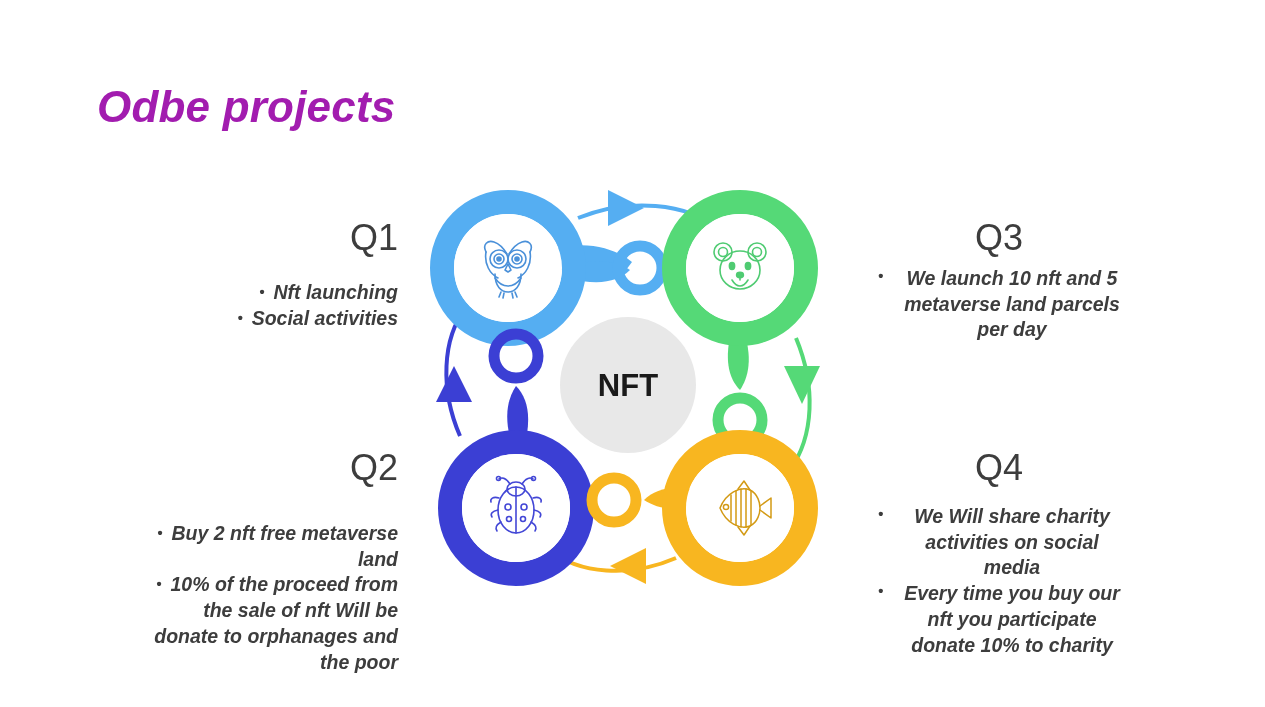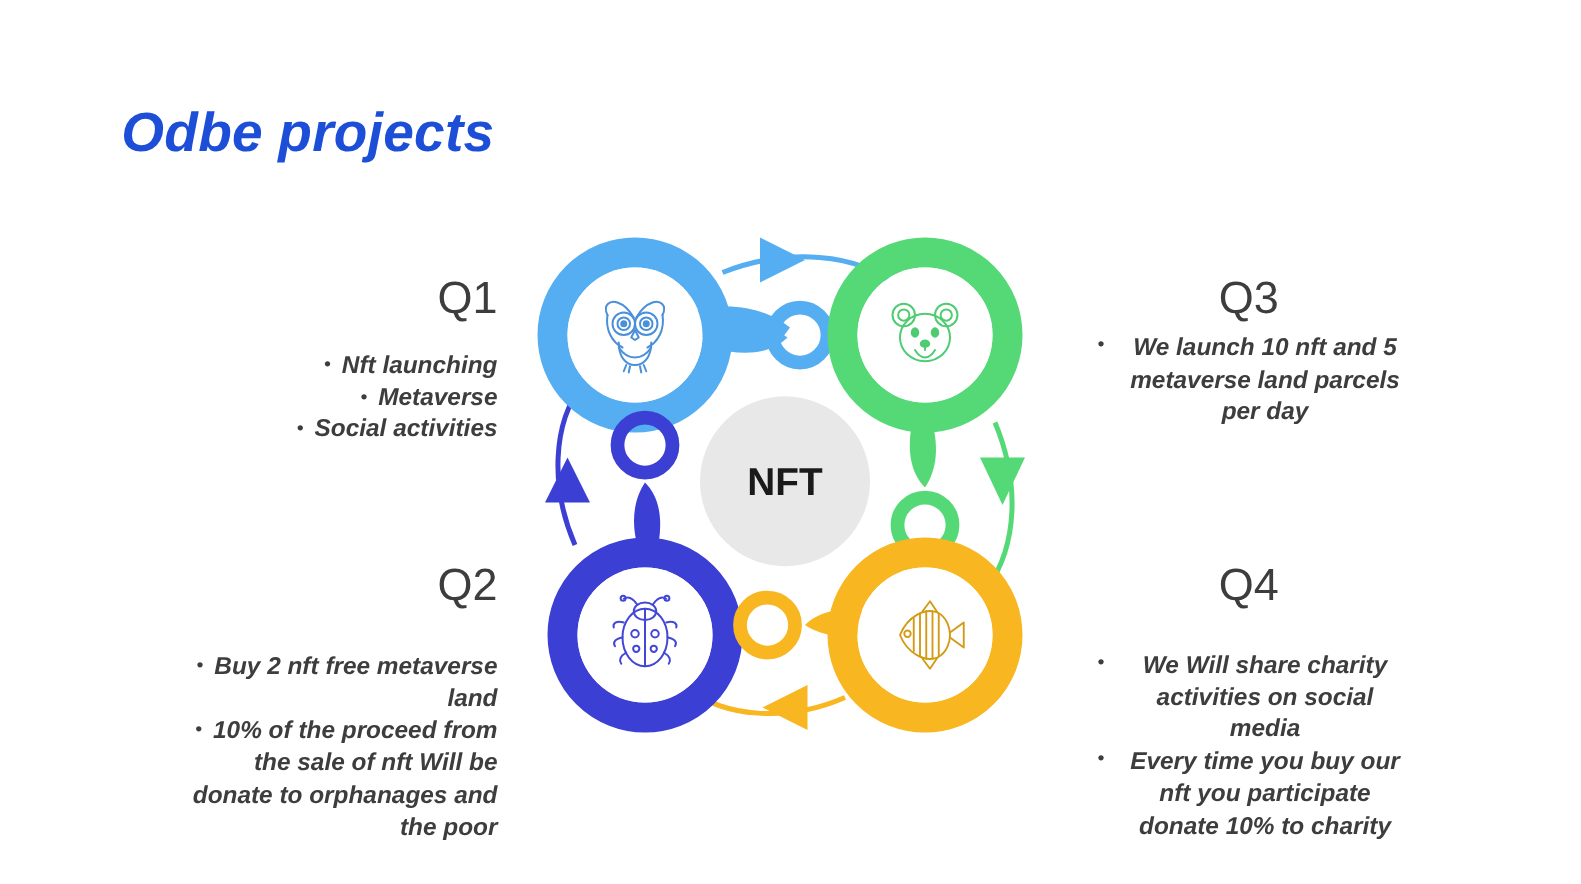--- a/index.html
+++ b/index.html
@@ -18,21 +18,21 @@
     position: absolute;
     inset: 0;
   }
   .slide-title {
     position: absolute;
     left: 97px;
     top: 82px;
     font-size: 44px;
     font-weight: bold;
     font-style: italic;
-    color: #1d4ed8;
+    color: #a21caf;
     letter-spacing: 0.2px;
     white-space: nowrap;
   }
 
   
   .quad {
     position: absolute;
     width: 250px;
   }
   .quad-label {
@@ -85,21 +85,21 @@
     font-size: 15px;
   }
 
   #q1 { left: 148px; top: 218px; }
   #q1 .quad-label { margin-bottom: 22px; }
   #q2 { left: 148px; top: 448px; }
   #q2 .quad-label { margin-bottom: 33px; }
   #q3 { left: 874px; top: 218px; }
   #q3 .quad-label { margin-bottom: 8px; }
   #q4 { left: 874px; top: 448px; }
-  #q4 .quad-label { margin-bottom: 32px; }
+  #q4 .quad-label { margin-bottom: 16px; }
 
   .diagram {
     position: absolute;
     left: 418px;
     top: 178px;
     width: 420px;
     height: 420px;
     font-weight: bold;
   }
   .nft-label {
@@ -112,21 +112,20 @@
 <body>
 
 <div class="slide">
 
   <div class="slide-title">Odbe projects</div>
 
   <div class="quad quad-right" id="q1">
     <div class="quad-label">Q1</div>
     <ul class="bullets">
       <li><span class="bdot">•</span><span class="btext">Nft launching</span></li>
-      <li><span class="bdot">•</span><span class="btext">Metaverse</span></li>
       <li><span class="bdot">•</span><span class="btext">Social activities</span></li>
     </ul>
   </div>
 
   <div class="quad quad-right" id="q2">
     <div class="quad-label">Q2</div>
     <ul class="bullets">
       <li><span class="bdot">•</span><span class="btext">Buy 2 nft free metaverse land</span></li>
       <li><span class="bdot">•</span><span class="btext">10% of the proceed from the sale of nft Will be donate to orphanages and the poor</span></li>
     </ul>

